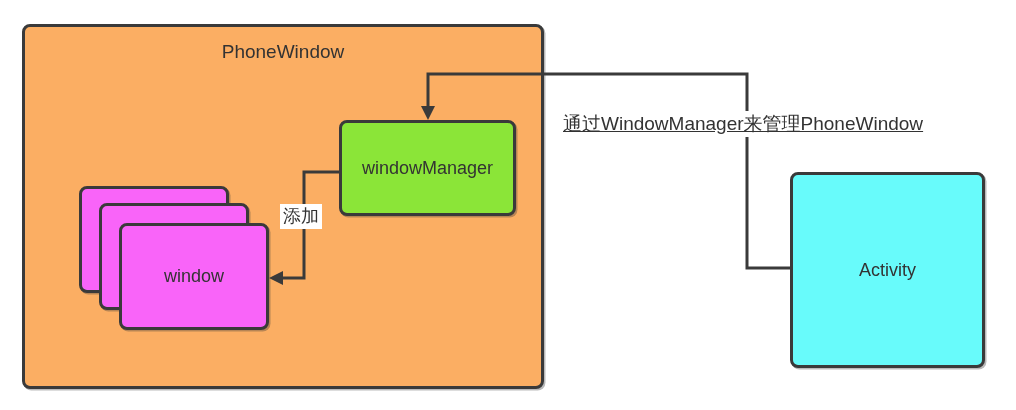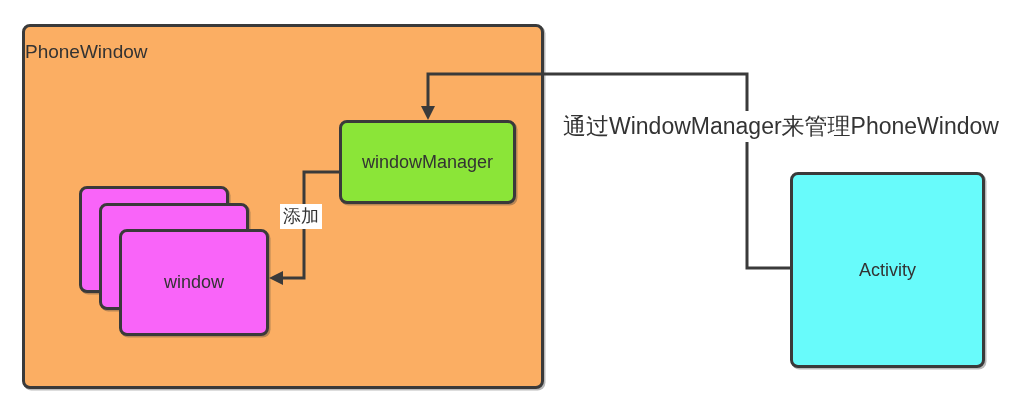--- a/index.html
+++ b/index.html
@@ -36,41 +36,42 @@
   .container-box {
     left: 22px; top: 24px;
     width: 522px; height: 365px;
     background: var(--container_fill, #fbae63);
     z-index: 1;
   }
   .container-title {
     position: absolute;
     left: 0; top: 14px;
     width: 100%;
+    text-align: center;
     font-size: 19px;
     color: var(--text, #333333);
   }
   .window-manager-box {
     left: 314px; top: 93px;
-    width: 177px; height: 84px;
+    width: 177px; height: 96px;
     background: var(--window_manager_fill, #8be538);
     z-index: 3;
   }
   .card {
     position: absolute;
     box-sizing: border-box;
     width: 150px; height: 107px;
     border: 3px solid var(--stroke, #3a3a3a);
     border-radius: 8px;
     background: var(--window_fill, #f964f9);
     box-shadow: 1.5px 1.5px 0 rgba(58,58,58,0.35);
   }
   .card-back   { left: 54px; top: 159px; z-index: 2; }
   .card-middle { left: 74px; top: 176px; z-index: 3; }
-  .card-front  { left: 94px; top: 202px; z-index: 4; }
+  .card-front  { left: 94px; top: 196px; z-index: 4; }
   .activity-box {
     left: 790px; top: 172px;
     width: 195px; height: 196px;
     background: var(--activity_fill, #68fbfb);
     z-index: 1;
   }
   .edges-layer {
     position: absolute;
     left: 0; top: 0;
     width: 1016px; height: 410px;
@@ -80,22 +81,23 @@
   .edge-label {
     position: absolute;
     background: var(--label_bg, #ffffff);
     color: var(--text, #333333);
     z-index: 10;
     white-space: nowrap;
     line-height: 1.25;
   }
   .edge-label-manage {
     left: 561px; top: 111px;
-    font-size: 23px;
+    font-size: 19px;
     padding: 1px 2px;
+    text-decoration: underline;
   }
   .edge-label-add {
     left: 280px; top: 204px;
     font-size: 18px;
     padding: 1px 3px;
   }
 </style>
 </head>
 <body>
 

